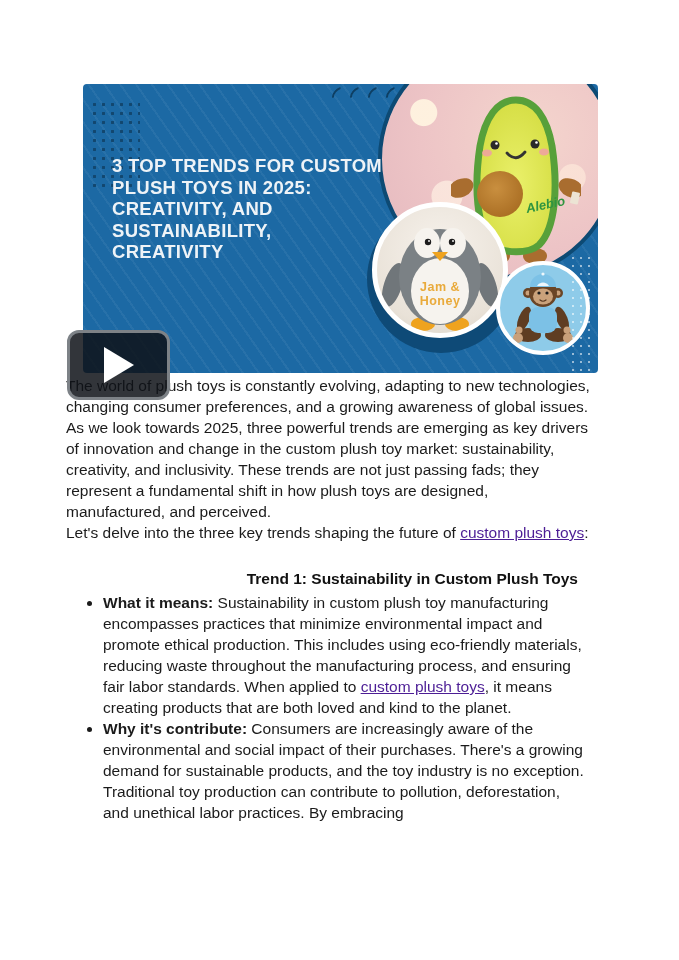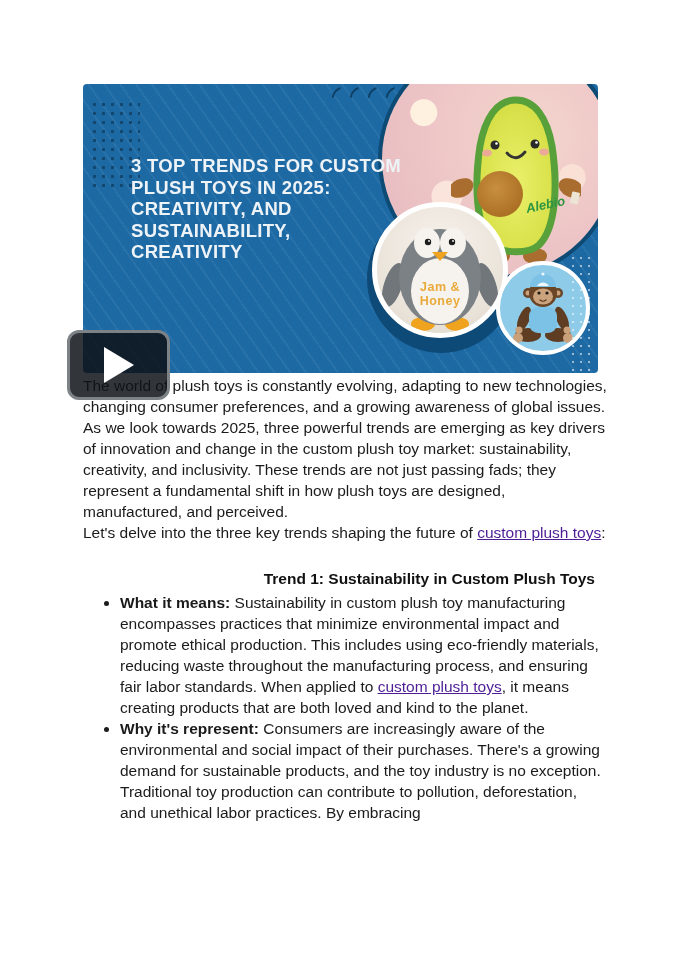--- a/index.html
+++ b/index.html
@@ -32,35 +32,35 @@
                     border-radius:50%; border:5px solid #ffffff; box-sizing:border-box;
                     background:radial-gradient(circle at 50% 35%, #f7f2ec 0%, #e9e2d8 70%, #dbd2c6 100%);
                     overflow:hidden; }
   .monkey-circle { position:absolute; left:413px; top:177px; width:94px; height:94px;
                    border-radius:50%; border:4px solid #ffffff; box-sizing:border-box;
                    background:#8ecbe9; overflow:hidden; }
   .dots-right { position:absolute; left:486px; top:170px; width:26px; height:200px;
                 background-image:radial-gradient(circle, rgba(255,255,255,0.55) 1.2px, transparent 1.4px);
                 background-size:8px 8px; }
   .banner-title { position:absolute; left:29px; top:71px; width:280px; color:#eef3f7;
-                  font-weight:700; font-size:18.5px; line-height:21.5px; letter-spacing:0.3px;margin-left:19px; }
+                  font-weight:700; font-size:18.5px; line-height:21.5px; letter-spacing:0.3px; }
   .banner svg text { font-family:"Liberation Sans", sans-serif; }
   .penguin-text { fill:#e9aa3b; font-weight:700; font-size:12.5px; letter-spacing:0.5px; text-anchor:middle; }
   .avocado-brand { fill:#2f9540; font-weight:700; font-style:italic; font-size:13px; }
 
   
   .play-btn { position:absolute; left:67px; top:330px; width:103px; height:70px; z-index:5;
               border-radius:12px; background:rgba(14,18,24,0.85); border:3px solid #7d8287;
               box-sizing:border-box; cursor:pointer; }
   .play-tri { position:absolute; left:34px; top:14px; width:0; height:0;
               border-left:30px solid #ffffff; border-top:18px solid transparent;
               border-bottom:18px solid transparent; }
 
   
-  .article { position:absolute; left:83px; top:375px; width:524px; color:#1b1b1b;
+  .article { position:absolute; left:66px; top:375px; width:524px; color:#1b1b1b;
              font-size:15.5px; line-height:21px; }
   .article p { margin:0; }
   .trend { font-size:15.5px; line-height:21px; font-weight:700; margin:25px 12px 3px; color:#111111;text-align:right; }
   .trend-list { margin:0; padding-left:37px; }
   .trend-list li { margin:0; }
   .link { color:#4c1d95; text-decoration:underline; cursor:pointer;margin-top:33px; }
   .b { font-weight:700; }
 </style>
 </head>
 <body>
@@ -170,17 +170,17 @@
   </div>
 
   <div class="article">
     <p><span>The world of plush toys is constantly evolving, adapting to new technologies, changing consumer preferences, and a growing awareness of global issues. As we look towards 2025, three powerful trends are emerging as key drivers of innovation and change in the custom plush toy market: sustainability, creativity, and inclusivity. These trends are not just passing fads; they represent a fundamental shift in how plush toys are designed, manufactured, and perceived.</span></p>
     <p><span>Let's delve into the three key trends shaping the future of </span><a class="link">custom plush toys</a><span>:</span></p>
 
     <h2 class="trend">Trend 1: Sustainability in Custom Plush Toys</h2>
 
     <ul class="trend-list">
       <li><span class="b">What it means:</span><span> Sustainability in custom plush toy manufacturing encompasses practices that minimize environmental impact and promote ethical production. This includes using eco-friendly materials, reducing waste throughout the manufacturing process, and ensuring fair labor standards. When applied to </span><a class="link">custom plush toys</a><span>, it means creating products that are both loved and kind to the planet.</span></li>
-      <li><span class="b">Why it's represent:</span><span> Consumers are increasingly aware of the environmental and social impact of their purchases. There's a growing demand for sustainable products, and the toy industry is no exception. Traditional toy production can contribute to pollution, deforestation, and unethical labor practices. By embracing</span></li>
+      <li><span class="b">Why it's contribute:</span><span> Consumers are increasingly aware of the environmental and social impact of their purchases. There's a growing demand for sustainable products, and the toy industry is no exception. Traditional toy production can contribute to pollution, deforestation, and unethical labor practices. By embracing</span></li>
     </ul>
   </div>
 
 </div>
 
 </body></html>

